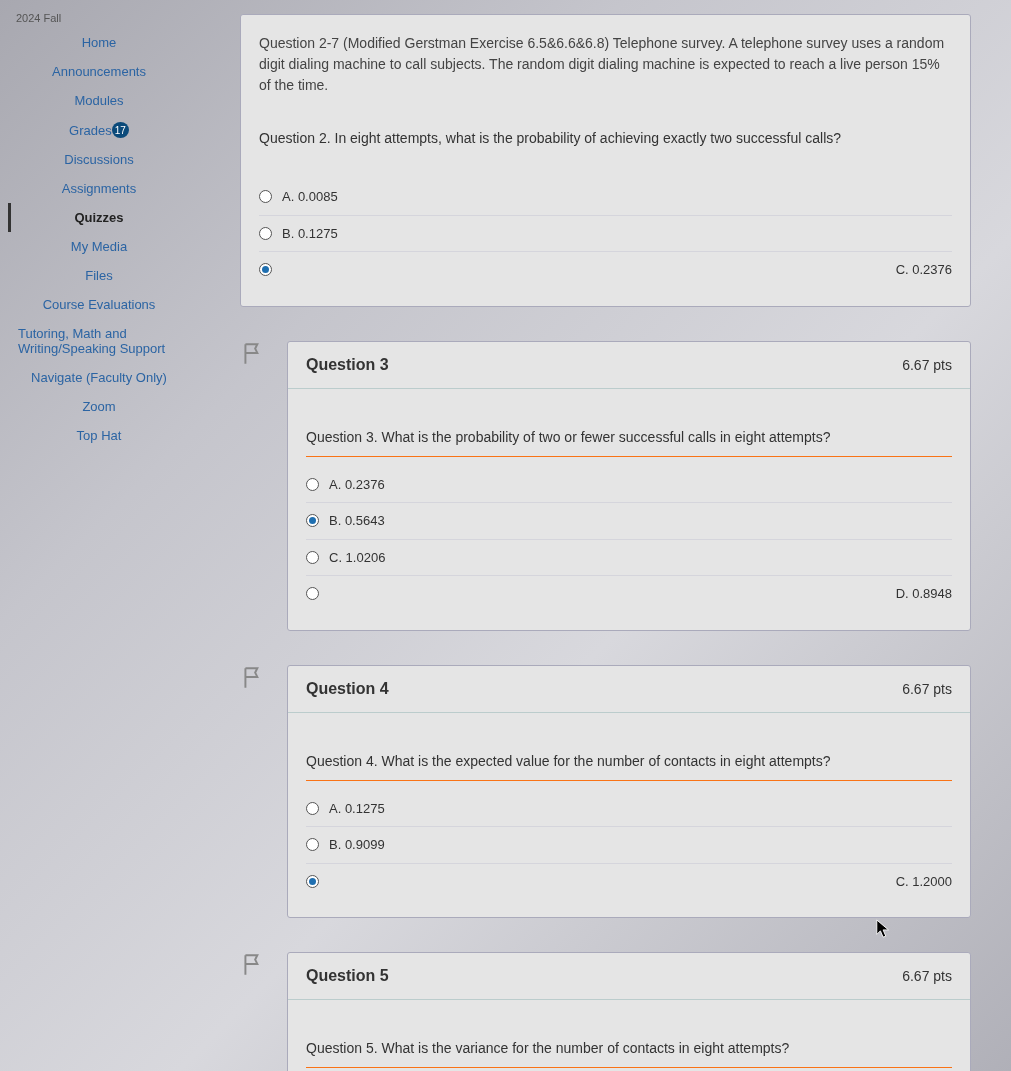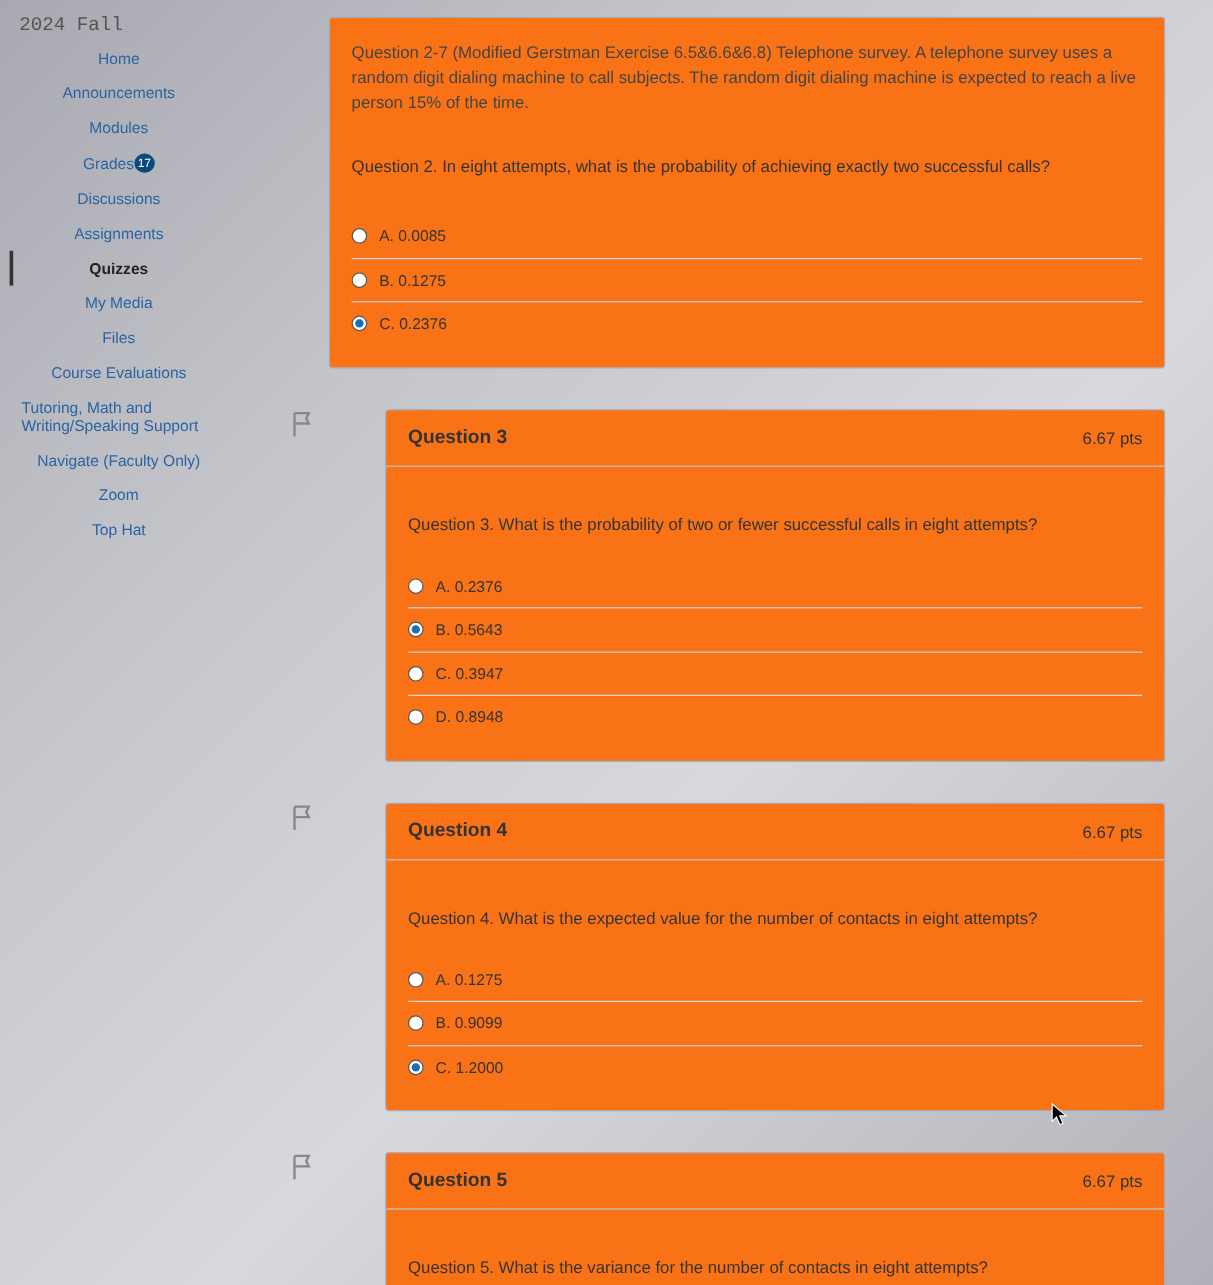--- a/index.html
+++ b/index.html
@@ -11,21 +11,21 @@
   overflow: hidden;
   display: flex;
   color: #333;
 }
 .sidebar {
   width: 190px;
   padding: 8px 0 0 8px;
   font-size: 13px;
 }
 .course-code {
-  color: #555; font-size: 16px; padding: 4px 8px; font-family: Liberation Mono, monospace;
+  color: #555; font-size: 11px; padding: 4px 8px;
 }
 .nav-item {
   padding: 7px 10px;
   color: #2b64a3;
   cursor: pointer;
   display: flex; align-items: center; justify-content: center;
 }
 .nav-item.active {
   color: #222; font-weight: 600;
   border-left: 3px solid #333;
@@ -35,41 +35,40 @@
   background:#0b4a7a; color:#fff; border-radius:50%;
   font-size:10px; min-width:16px; height:16px;
   display:inline-flex; align-items:center; justify-content:center;
   padding:4px 3px;
 }
 .main {
   flex:1; padding: 0 40px 20px 50px;
 }
 .q-card {
   border:1px solid #aab;
-  background:#f97316;
+  background:#e5e5e5;
   margin-bottom: 34px;
   border-radius:3px;
-  margin-left:34px;
 }
 .q-header {
   display:flex; justify-content:space-between; align-items:center;
   padding:14px 18px;
   border-bottom:1px solid #bcc;
   font-weight:600; font-size:16px; color:#333;
 }
 .q-body { padding:18px; font-size:14px; color:#333; line-height:1.5; }
 .intro { padding:0 0 18px 0; color:#444; }
-.sub-q { padding:20px 0 8px 0; border-bottom:5px solid #f97316; }
+.sub-q { padding:20px 0 8px 0; border-bottom:1px solid #f97316; }
 .options { margin-top:10px; }
 .opt {
   display:flex; align-items:center; gap:10px;
   padding:8px 0; border-bottom:1px solid #d5d5dc;
   font-size:13px;
 }
-.opt:last-child { border-bottom:none; }
+.opt:last-child { border-bottom:none;justify-content:space-between; }
 .radio {
   width:13px; height:13px; border-radius:50%;
   border:1.5px solid #555; display:inline-flex;
   align-items:center; justify-content:center; background:#fff;
 }
 .radio.sel::after { content:''; width:7px; height:7px; border-radius:50%; background:#1f6fb0; }
 .flag-icon {
   width:18px; height:18px; margin-top:18px; margin-right:6px;
 }
 .q-row { display:flex; align-items:flex-start;gap:21px; }
@@ -171,21 +170,21 @@
             <div class="opt">
               <span class="radio"></span>
               <span>A. 0.2376</span>
             </div>
             <div class="opt">
               <span class="radio sel"></span>
               <span>B. 0.5643</span>
             </div>
             <div class="opt">
               <span class="radio"></span>
-              <span>C. 0.3947</span>
+              <span>C. 1.0206</span>
             </div>
             <div class="opt">
               <span class="radio"></span>
               <span>D. 0.8948</span>
             </div>
           </div>
       </div>
     </div>
   </div>
 

